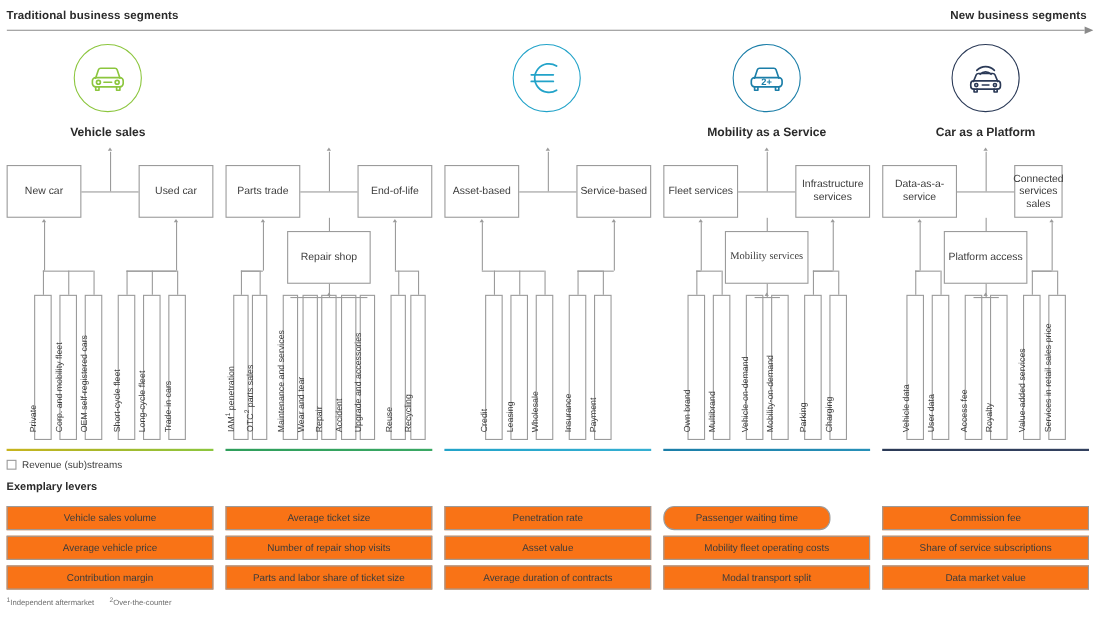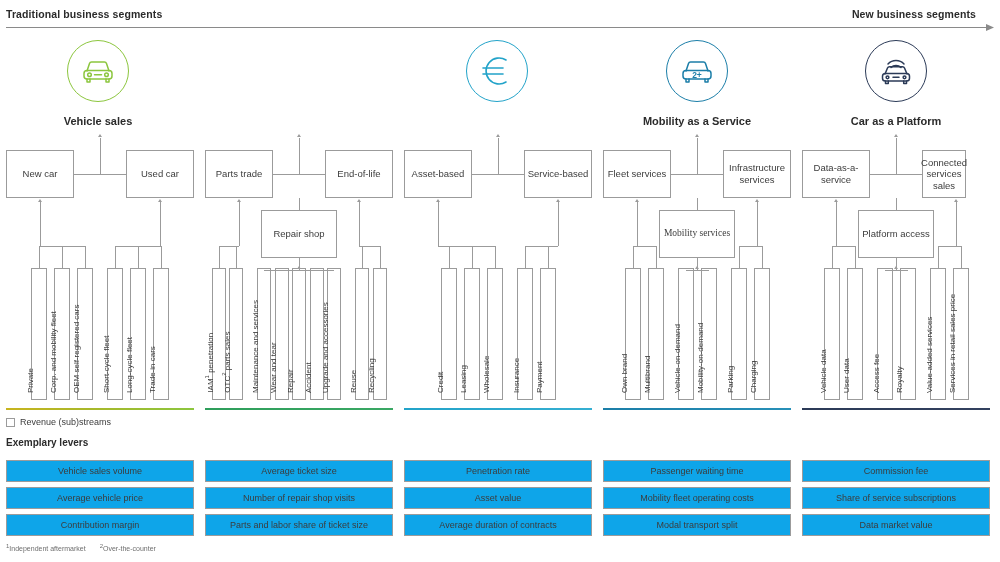--- a/index.html
+++ b/index.html
@@ -6,21 +6,21 @@
   body{
     width:1000px;height:562px;background:#ffffff;
     font-family:"Liberation Sans", sans-serif;
     color:#3c3c3c;overflow:hidden;position:relative;
   }
   .stage{position:absolute;left:0;top:0;width:1000px;height:562px;}
 
   
   .hdr-label{position:absolute;font-size:10.5px;font-weight:bold;color:#2b2b2b;letter-spacing:.1px;white-space:nowrap;}
   .hdr-left{left:6px;top:8px;}
-  .hdr-right{right:24px;top:8px;}
+  .hdr-right{right:12px;top:8px;}
   .hdr-arrow{position:absolute;left:6px;top:23px;width:988px;height:9px;}
 
   
   .col-head{position:absolute;top:40px;width:200px;text-align:center;}
   .icon-circle{width:62px;height:62px;border-radius:50%;border:1.6px solid #7ab800;margin:0 auto;
                display:flex;align-items:center;justify-content:center;box-sizing:border-box;}
   .col-title{margin-top:13px;font-size:11px;font-weight:bold;color:#2b2b2b;white-space:nowrap;}
 
   
   .box{position:absolute;box-sizing:border-box;border:1px solid #9b9b9b;background:#fff;
@@ -41,21 +41,21 @@
   .conn{position:absolute;background:#9b9b9b;}
   .arrowup{position:absolute;width:0;height:0;border-left:2.5px solid transparent;border-right:2.5px solid transparent;border-bottom:3.5px solid #9b9b9b;}
 
   
   .rule{position:absolute;height:1.6px;}
 
   
   .legend{position:absolute;left:6px;top:417px;display:flex;align-items:center;gap:5px;font-size:9px;color:#3c3c3c;}
   .legend-swatch{width:9px;height:9px;border:1px solid #9b9b9b;background:#fff;box-sizing:border-box;}
   .lever-head{position:absolute;left:6px;top:437px;font-size:10px;font-weight:bold;color:#2b2b2b;}
-  .lever{position:absolute;box-sizing:border-box;border:1px solid #9b9b9b;background:#0ea5e9;height:22px;
+  .lever{position:absolute;box-sizing:border-box;border:1px solid #9b9b9b;background:#f97316;height:22px;
          display:flex;align-items:center;justify-content:center;font-size:9px;color:#3c3c3c;white-space:nowrap;}
   .footnote{position:absolute;left:6px;top:543px;font-size:7px;color:#6e6e6e;}
   .footnote sup{font-size:6px;}
   .footnote .gap{display:inline-block;width:14px;}
 </style>
 </head>
 <body>
 
 <div class="stage">
 
@@ -394,21 +394,21 @@
       </div>
       <div class="lever" style="left: 404px; width: 188px; top: 460px;">
         <span>Penetration rate</span>
       </div>
       <div class="lever" style="left: 404px; width: 188px; top: 487px;">
         <span>Asset value</span>
       </div>
       <div class="lever" style="left: 404px; width: 188px; top: 514px;">
         <span>Average duration of contracts</span>
       </div>
-      <div class="lever" style="left: 603px; width: 188px; top: 460px;">
+      <div class="lever" style="left: 603px; width: 152px; top: 460px; border-radius: 10px;">
         <span>Passenger waiting time</span>
       </div>
       <div class="lever" style="left: 603px; width: 188px; top: 487px;">
         <span>Mobility fleet operating costs</span>
       </div>
       <div class="lever" style="left: 603px; width: 188px; top: 514px;">
         <span>Modal transport split</span>
       </div>
       <div class="lever" style="left: 802px; width: 188px; top: 460px;">
         <span>Commission fee</span>

